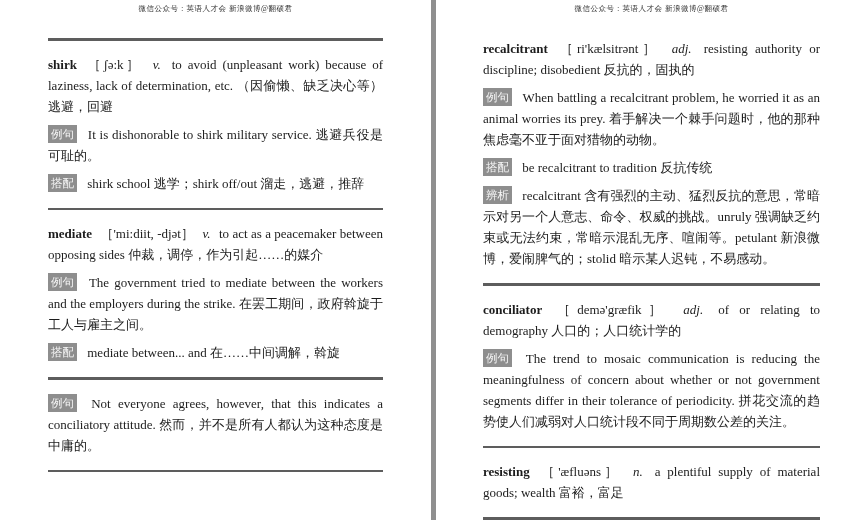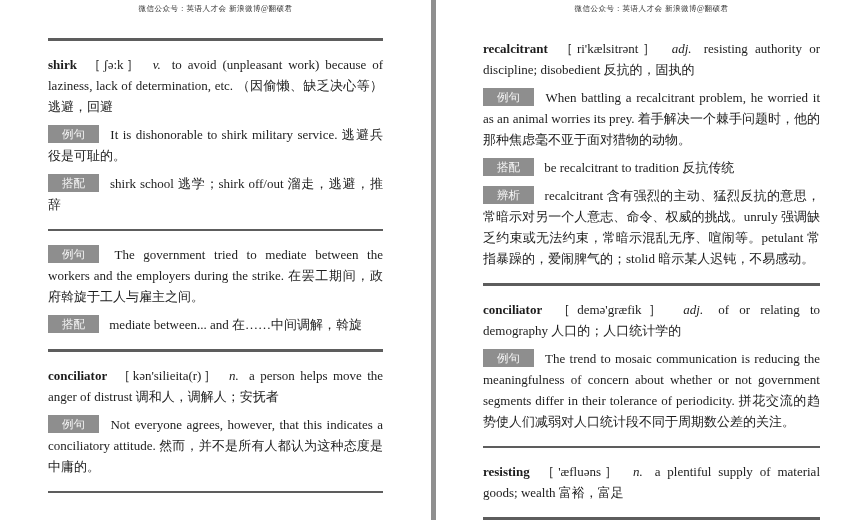--- a/index.html
+++ b/index.html
@@ -46,21 +46,21 @@
   }
   .headword .term { font-weight: bold; margin-right: 5px; }
   .headword .pron { margin-right: 5px; }
   .headword .pos  { font-style: italic; margin-right: 5px; }
   .tag {
     display: inline-block;
     background: #8e8e8e;
     color: #f6f6f6;
     font-size: 11.5px;
     line-height: 16px;
-    padding: 1px 14px;
+    padding: 1px 3px;
     margin-right: 7px;
     vertical-align: 1px;
   }
 </style>
 </head>
 <body>
 
 <div class="screen">
 
   <div class="page page-left">
@@ -81,39 +81,39 @@
       </p>
       <p class="section">
         <span class="tag">搭配</span>
         <span>shirk school 逃学；shirk off/out 溜走，逃避，推辞</span>
       </p>
     </div>
 
     <div class="rule"></div>
 
     <div class="entry">
+      <p class="headword">
+        <span class="term">mediate</span>
+        <span class="pron">［'mi:diit, -djət］</span>
+        <span class="pos">v.</span>
+        <span class="def">to act as a peacemaker between opposing sides 仲裁，调停，作为引起……的媒介</span>
+      </p>
       <p class="section">
         <span class="tag">例句</span>
         <span>The government tried to mediate between the workers and the employers during the strike. 在罢工期间，政府斡旋于工人与雇主之间。</span>
       </p>
       <p class="section">
         <span class="tag">搭配</span>
         <span>mediate between... and 在……中间调解，斡旋</span>
       </p>
     </div>
 
     <div class="rule"></div>
 
     <div class="entry">
-      <p class="headword">
-        <span class="term">conciliator</span>
-        <span class="pron">［kən'silieita(r)］</span>
-        <span class="pos">n.</span>
-        <span class="def">a person helps move the anger of distrust 调和人，调解人；安抚者</span>
-      </p>
       <p class="section">
         <span class="tag">例句</span>
         <span>Not everyone agrees, however, that this indicates a conciliatory attitude. 然而，并不是所有人都认为这种态度是中庸的。</span>
       </p>
     </div>
 
     <div class="rule"></div>
 
   </div>
 
@@ -132,21 +132,21 @@
       <p class="section">
         <span class="tag">例句</span>
         <span>When battling a recalcitrant problem, he worried it as an animal worries its prey. 着手解决一个棘手问题时，他的那种焦虑毫不亚于面对猎物的动物。</span>
       </p>
       <p class="section">
         <span class="tag">搭配</span>
         <span>be recalcitrant to tradition 反抗传统</span>
       </p>
       <p class="section">
         <span class="tag">辨析</span>
-        <span>recalcitrant 含有强烈的主动、猛烈反抗的意思，常暗示对另一个人意志、命令、权威的挑战。unruly 强调缺乏约束或无法约束，常暗示混乱无序、喧闹等。petulant 常指暴躁的，爱闹脾气的；stolid 暗示某人迟钝，不易感动。</span>
+        <span>recalcitrant 含有强烈的主动、猛烈反抗的意思，常暗示对另一个人意志、命令、权威的挑战。unruly 强调缺乏约束或无法约束，常暗示混乱无序、喧闹等。petulant 新浪微博，爱闹脾气的；stolid 暗示某人迟钝，不易感动。</span>
       </p>
     </div>
 
     <div class="rule"></div>
 
     <div class="entry">
       <p class="headword">
         <span class="term">conciliator</span>
         <span class="pron">［demə'græfik］</span>
         <span class="pos">adj.</span>

